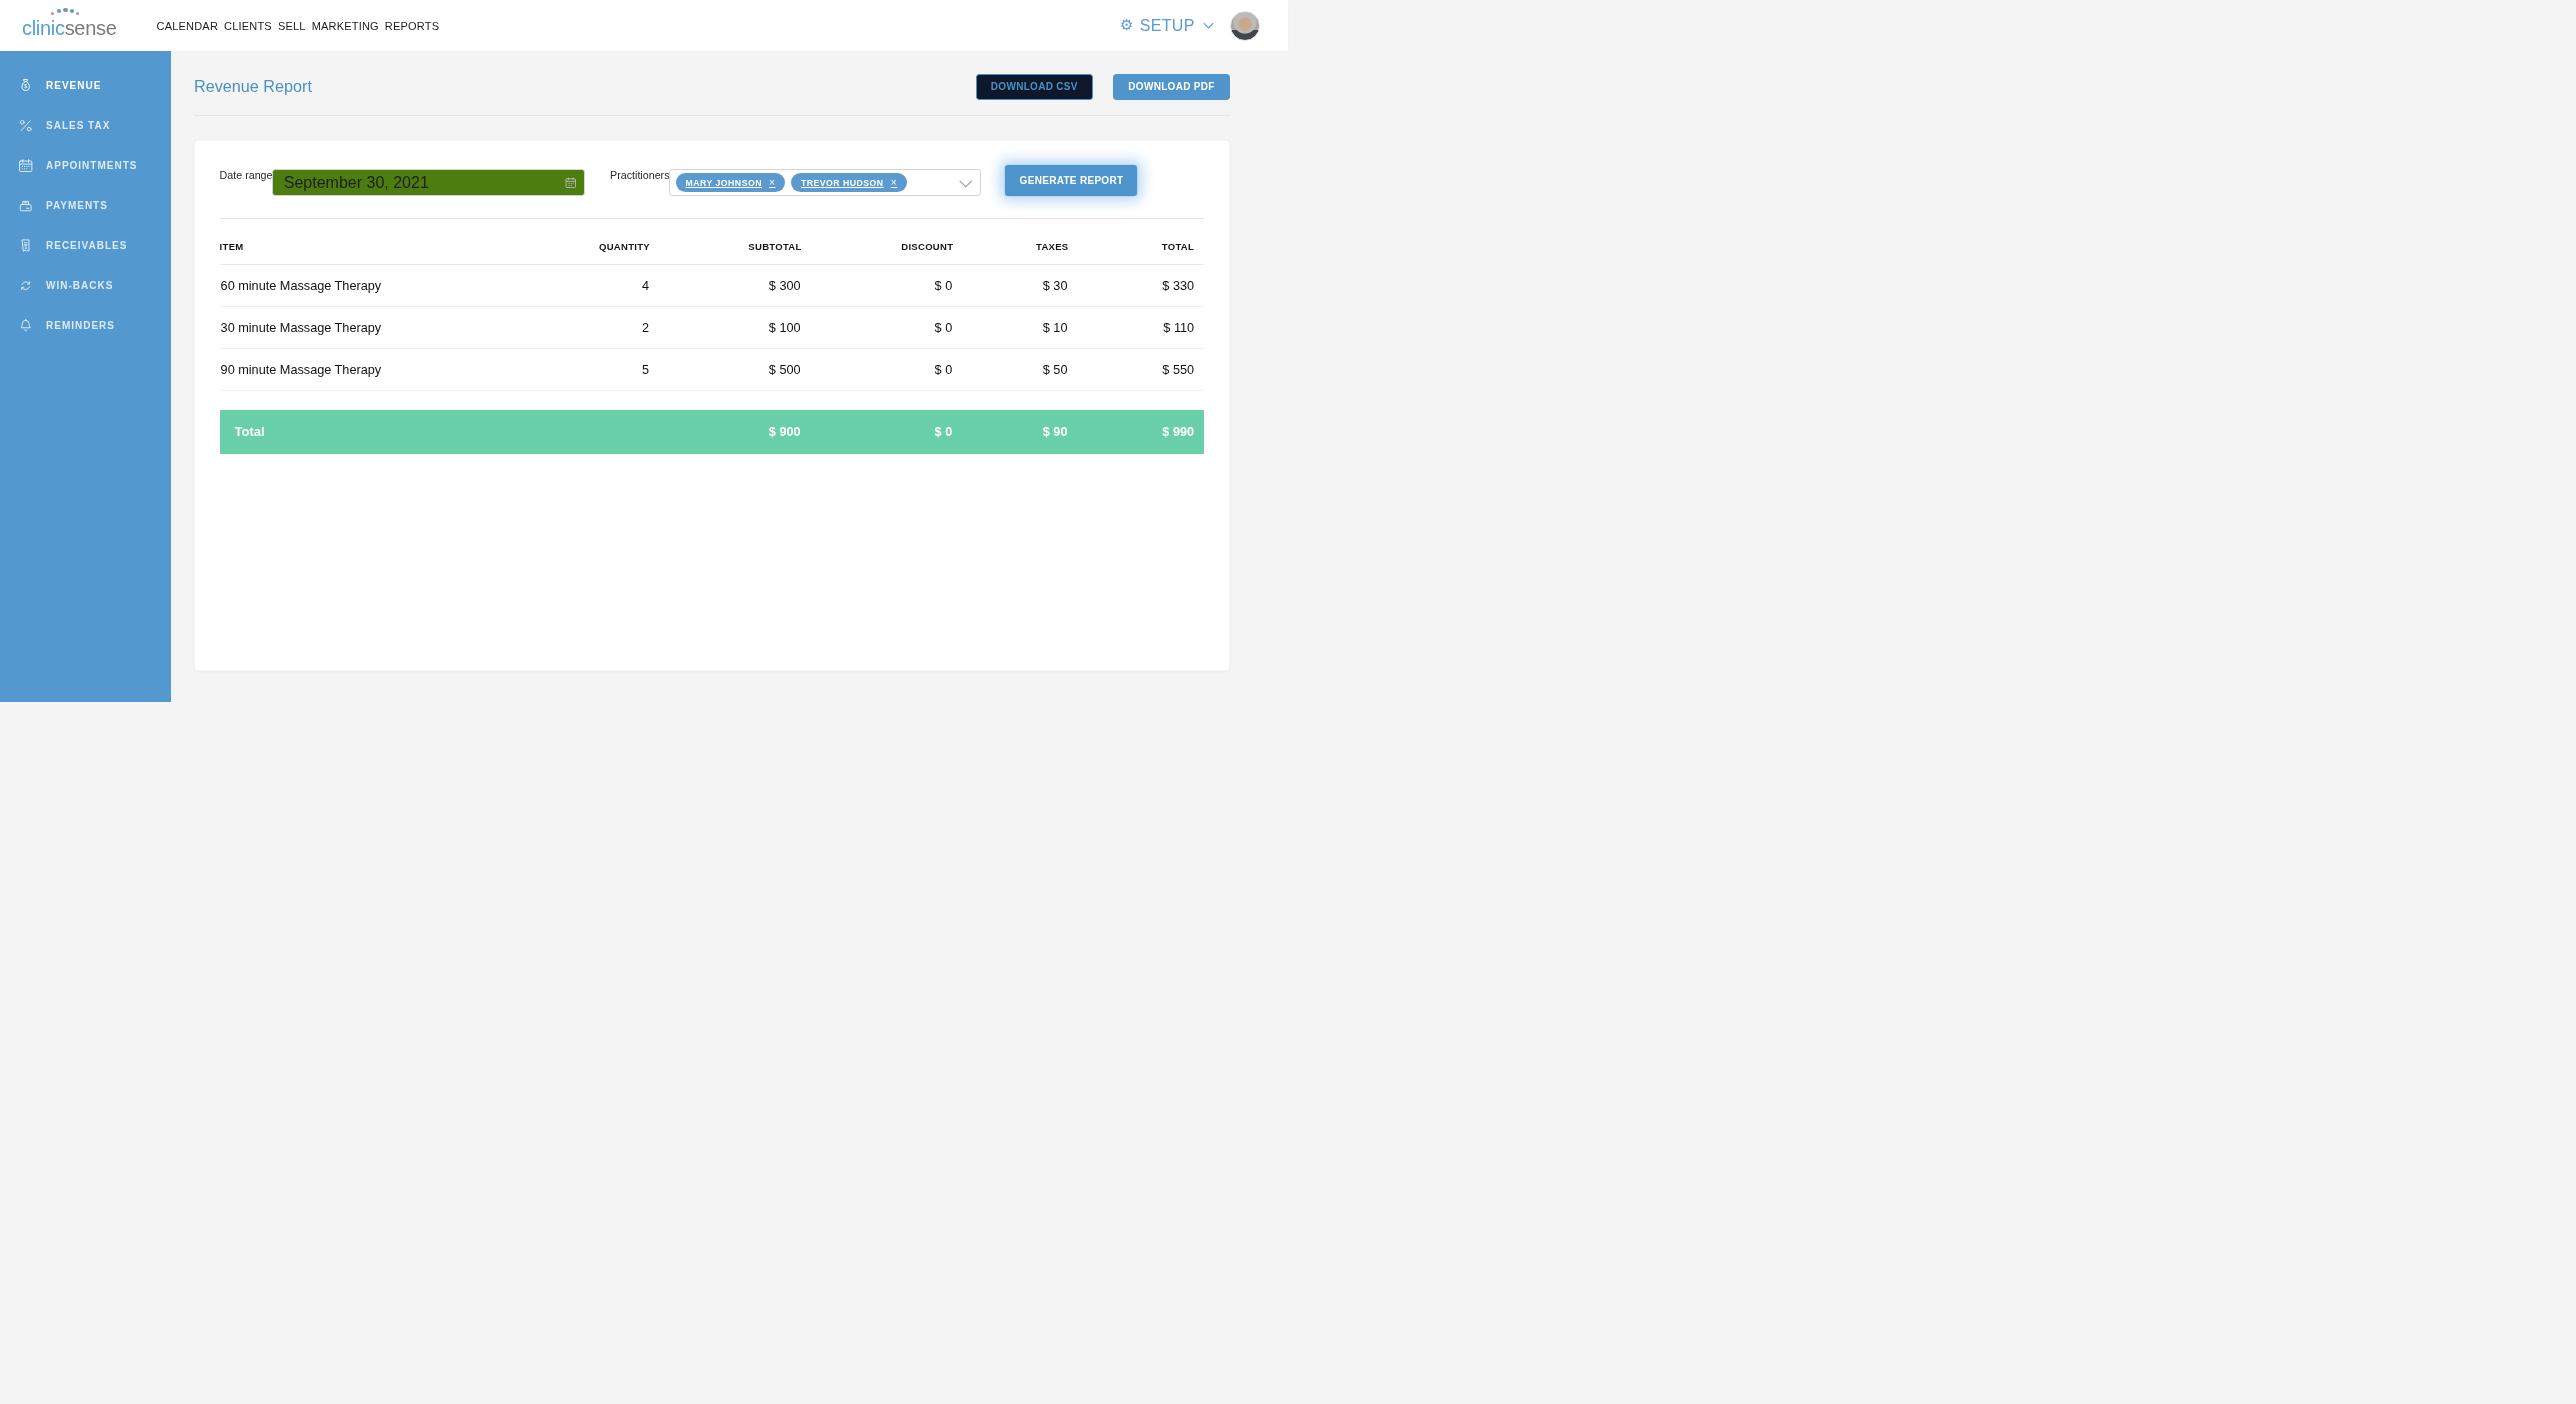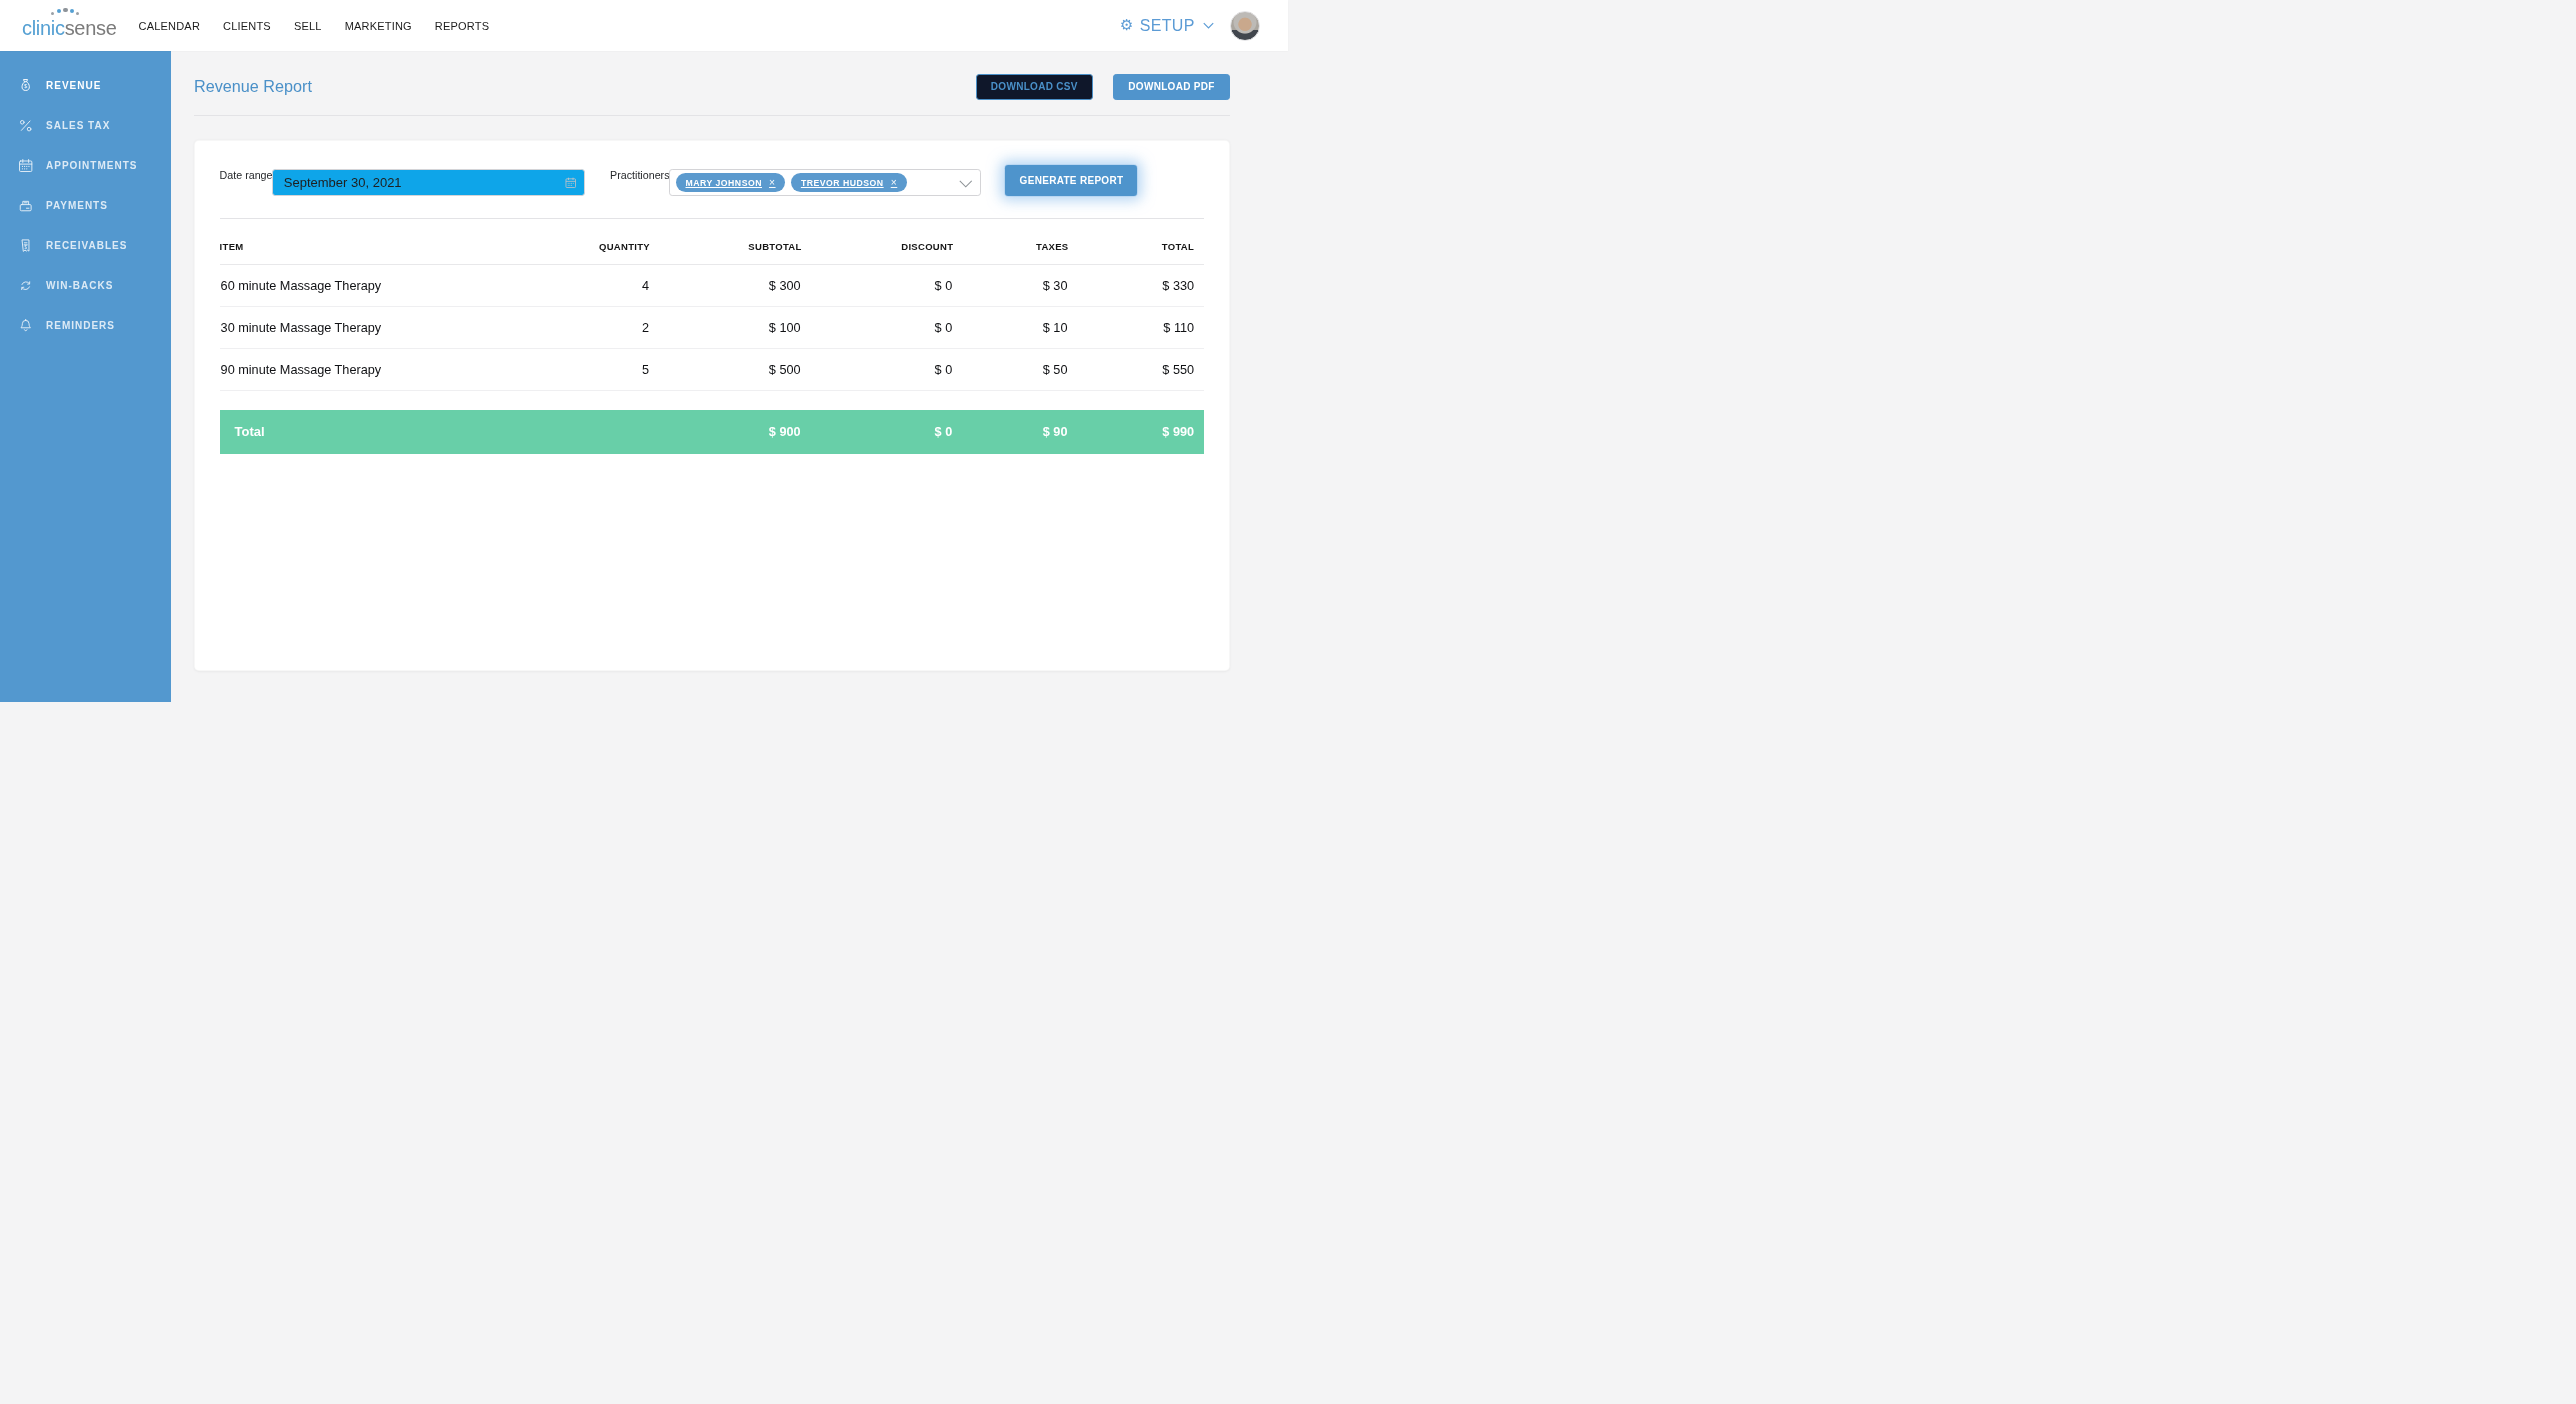--- a/index.html
+++ b/index.html
@@ -12,21 +12,21 @@
     box-shadow:0 0.8px 1.6px rgba(0,0,0,.04);}
   .logo{position:relative;font-size:20px;letter-spacing:-0.3px;cursor:pointer;line-height:1;padding-top:4.8px;}
   .logo .lg-blue{color:#55a0d3;}
   .logo .lg-gray{color:#7b7b7b;}
   .logo-dots i{position:absolute;border-radius:50%;display:block;}
   .logo-dots i:nth-child(1){width:3.2px;height:3.2px;left:29px;top:-0.8px;background:#9aa0a6;}
   .logo-dots i:nth-child(2){width:4px;height:4px;left:35px;top:-4px;background:#55a0d3;}
   .logo-dots i:nth-child(3){width:4.8px;height:4.8px;left:41px;top:-5.5px;background:#8d9399;}
   .logo-dots i:nth-child(4){width:4px;height:4px;left:48px;top:-4px;background:#55a0d3;}
   .logo-dots i:nth-child(5){width:3.2px;height:3.2px;left:54px;top:-0.8px;background:#9aa0a6;}
-  .mainnav{display:flex;gap:23px;margin-left:22px;}
+  .mainnav{display:flex;gap:6px;margin-left:40px;}
   .mainnav .nav-item{font-size:11px;color:#1c1c1c;letter-spacing:0.2px;cursor:pointer;}
   .topbar-right{margin-left:auto;display:flex;align-items:center;}
   .setup-btn{display:flex;align-items:center;gap:6.3px;color:#5b9bd5;cursor:pointer;}
   .gear{font-family:"DejaVu Sans",sans-serif;font-size:15px;line-height:1;}
   .setup-label{font-size:16px;letter-spacing:0.3px;}
   .setup-chevron{margin-left:1.6px;display:flex;}
   .avatar{width:30px;height:30px;border-radius:50%;margin-left:16px;cursor:pointer;
     background:
       radial-gradient(circle at 50% 44%, #c9a88c 0 6.3px, rgba(0,0,0,0) 7.1px),
       radial-gradient(circle at 50% 36%, #bdbab6 0 11px, rgba(0,0,0,0) 12px),
@@ -56,21 +56,21 @@
   .divider{height:0.8px;background:#e3e3e6;margin-top:15px;}
 
   
   .card{background:#fff;border-radius:4.8px;margin-top:24.6px;height:531px;padding:24px 24.6px;
     box-shadow:0 0.8px 2.4px rgba(0,0,0,.05);border:0.8px solid rgba(0,0,0,.03);}
   .filters{display:flex;align-items:flex-end;}
   .field{display:flex;flex-direction:row;}
   .field .field-label{font-size:10.7px;color:#26282b;margin-bottom:7.1px;}
   .date-wrap{position:relative;width:313px;}
   .date-input{width:100%;height:27px;border:0.8px solid #d4d4d7;border-radius:3.2px;
-    font-size:13px;color:#1f1f1f;padding:0 28.5px 0 10.3px;outline:none;background:#0ea5e9;}
+    font-size:16px;color:#1f1f1f;padding:0 28.5px 0 10.3px;outline:none;background:#4d7c0f;}
   .cal-icon{position:absolute;right:8px;top:6.3px;display:flex;}
   .multi-select{position:relative;width:312px;height:27px;border:0.8px solid #d4d4d7;border-radius:3.2px;
     background:#fff;display:flex;align-items:center;gap:6.3px;padding:0 27px 0 5.5px;cursor:pointer;}
   .chip{background:#5b9ace;height:19px;border-radius:10.3px;padding:0 9.5px;display:flex;
     align-items:center;gap:7.1px;color:#fff;font-size:8.7px;font-weight:bold;letter-spacing:0.5px;white-space:nowrap;text-decoration:underline;}
   .chip .chip-x{font-weight:normal;font-size:10.3px;opacity:.95;cursor:pointer;line-height:1;}
   .select-chevron{position:absolute;right:8px;top:9.5px;display:flex;}
   .gap31{width:24.6px;flex:0 0 24.6px;}
   .gap30{width:24px;flex:0 0 24px;}
   .btn-generate{height:31px;width:132px;background:#4e94cc;color:#fff;border:none;border-radius:3.2px;

